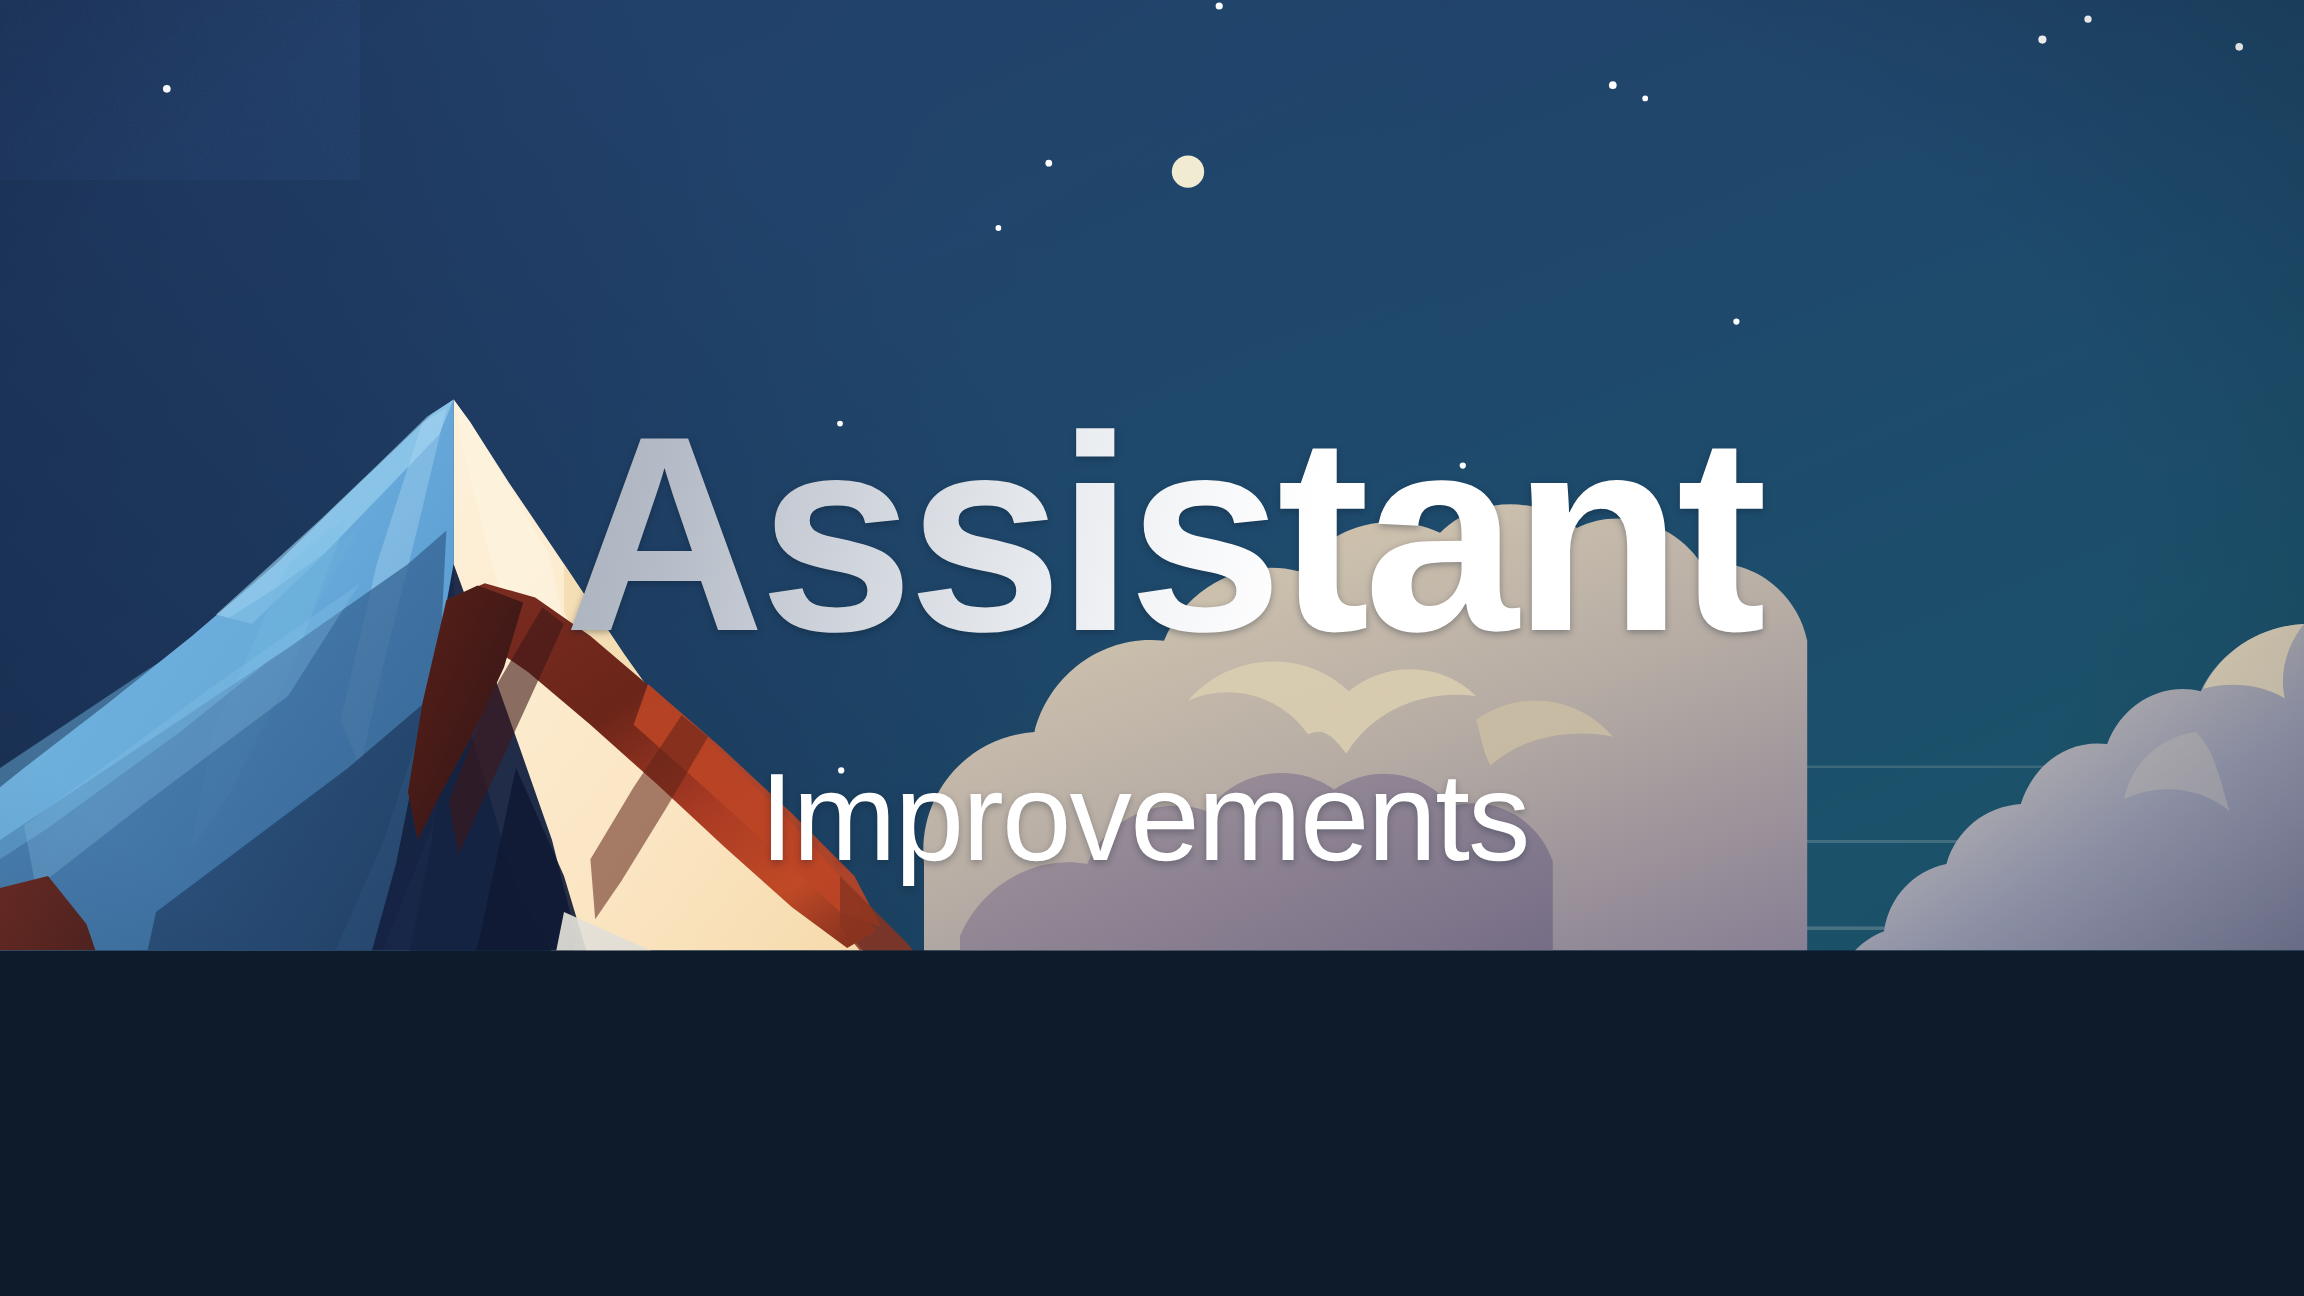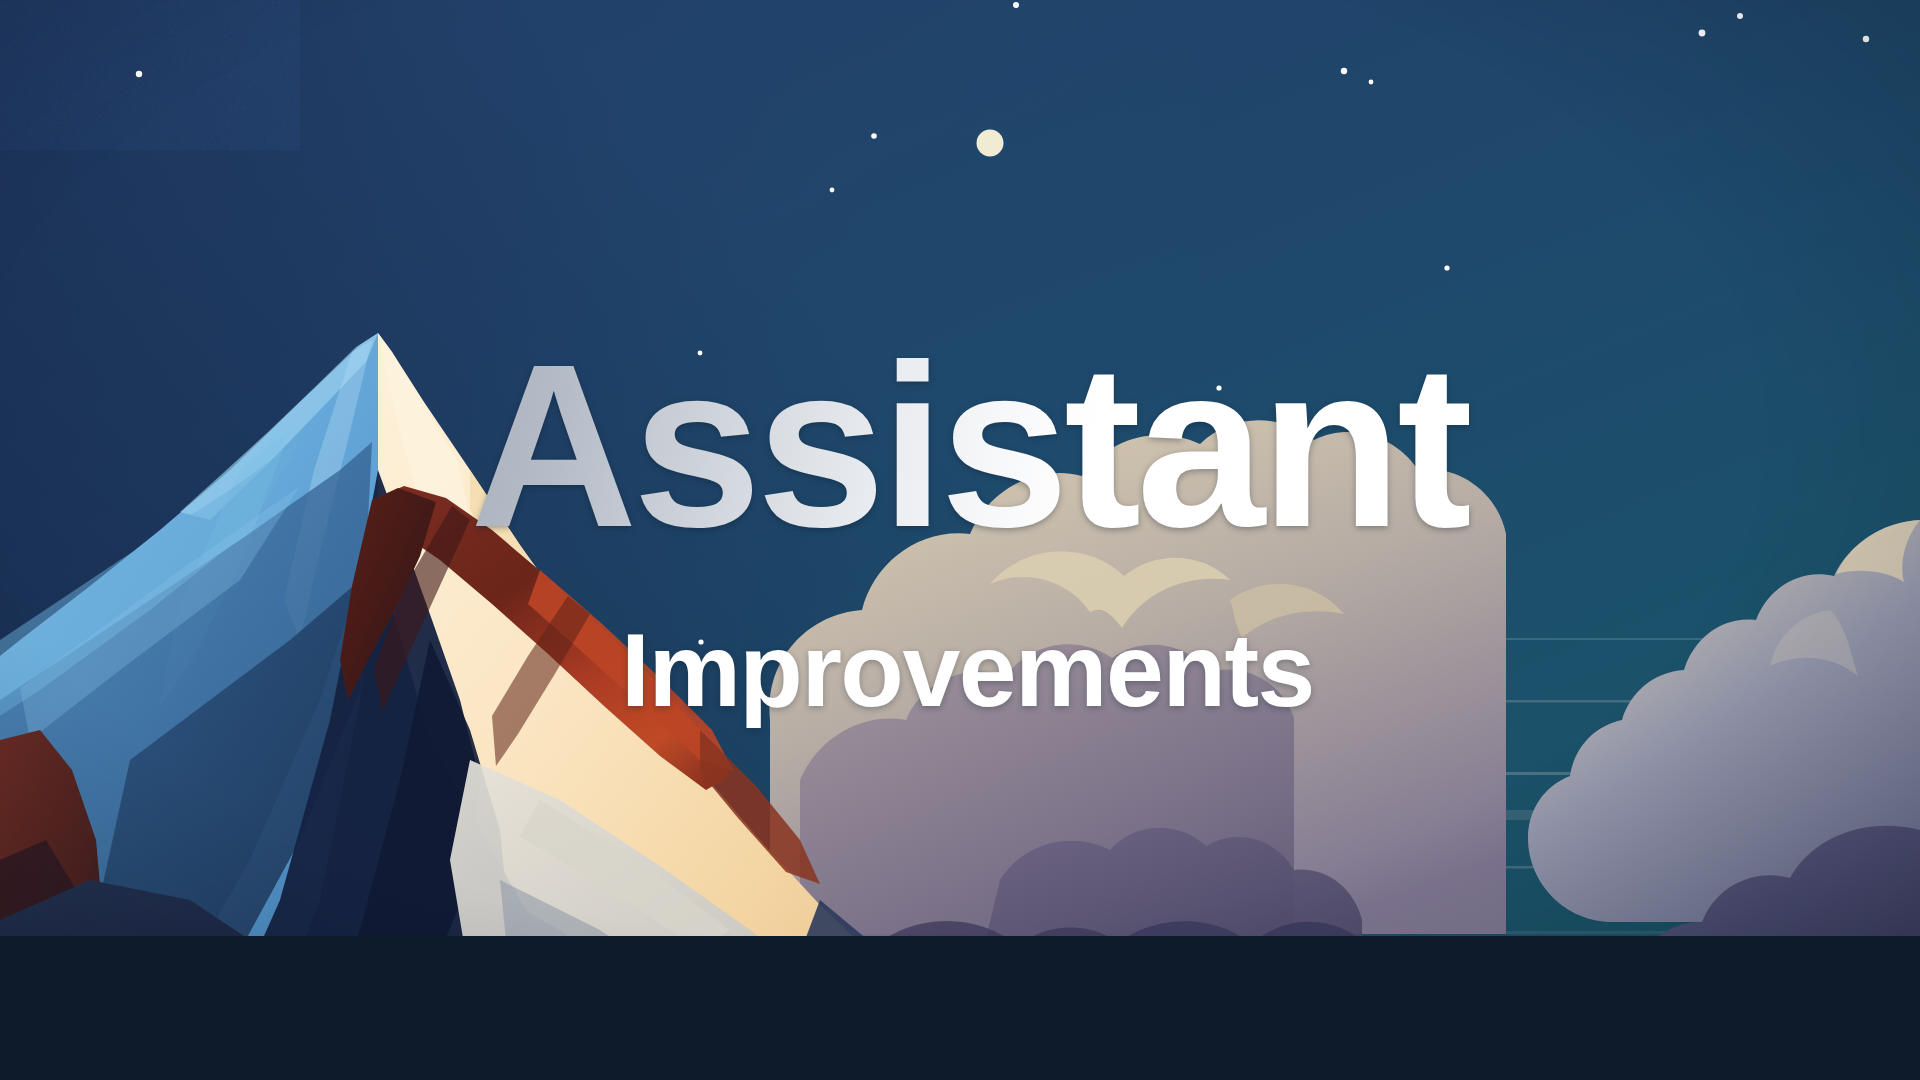--- a/index.html
+++ b/index.html
@@ -6,21 +6,21 @@
     margin: 0;
     padding: 0;
     background: #0d1b2a;
   }
   body {
     font-family: "Liberation Sans", sans-serif;
   }
   #stage {
     position: relative;
     width: 1920px;
-    height: 936px;
+    height: 792px;
     overflow: hidden;
     background: #24406a;
   }
   #art {
     position: absolute;
     inset: 0;
     width: 1920px;
     height: 1080px;
     display: block;
   }
@@ -56,24 +56,24 @@
     -webkit-background-clip: text;
     background-clip: text;
     color: transparent;
     -webkit-text-fill-color: transparent;
     filter: drop-shadow(0 2px 3px rgba(10,22,40,0.35));
   }
   #sub-title {
     position: absolute;
     left: 621px;
     top: 618px;
-    margin: 0;
+    margin: 12px;
     font-family: "Liberation Sans", sans-serif;
     font-size: 104px;
-    font-weight: 700;
+    font-weight: 400;
     letter-spacing: -1.5px;
     line-height: 1;
     white-space: nowrap;
     color: #ffffff;
     text-shadow: 0 2px 6px rgba(12,26,44,0.30);
     text-align: center;
   }
   
   #grain {
     position: absolute;

